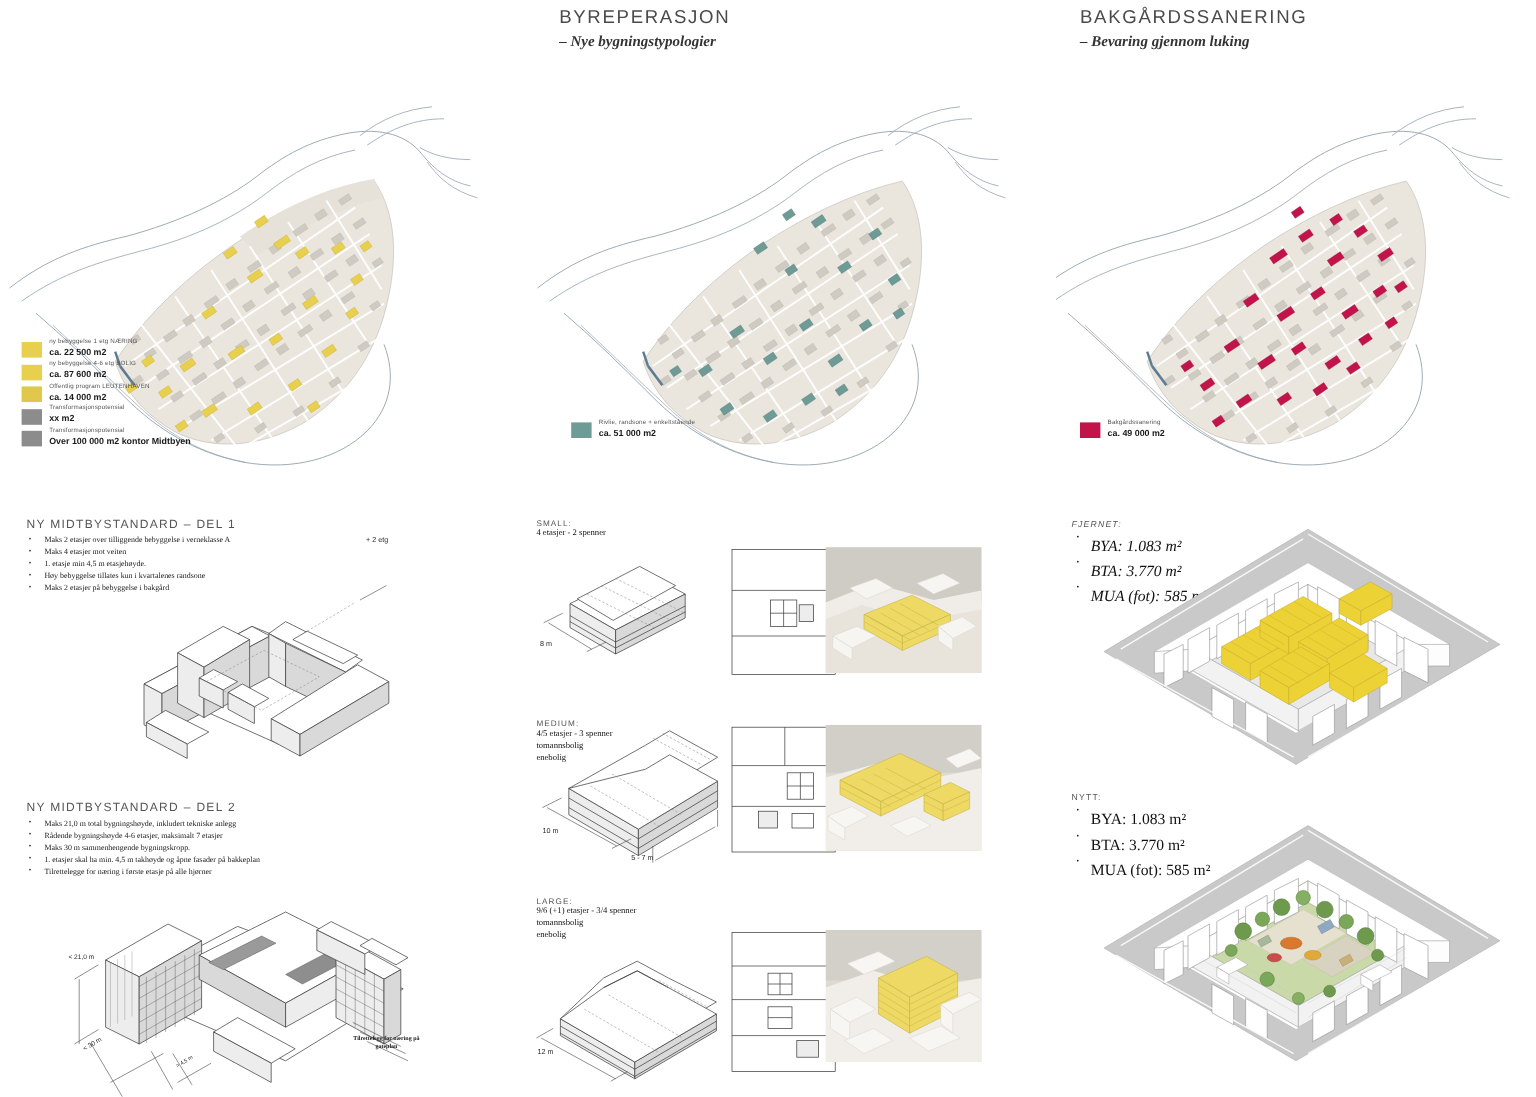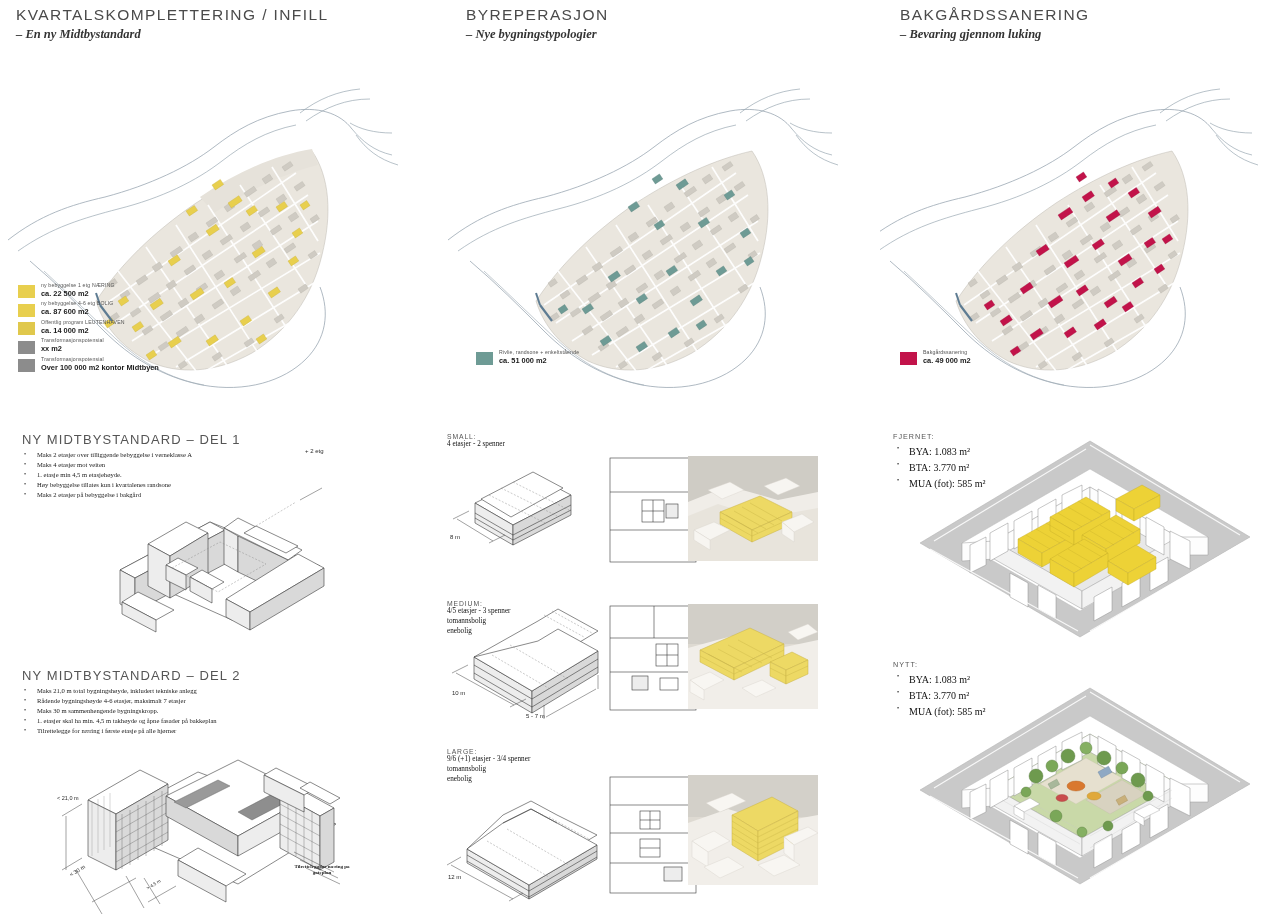--- a/index.html
+++ b/index.html
@@ -40,21 +40,21 @@
   .legend { position: absolute; }
   .legend-row { display: flex; align-items: center; margin-bottom: 3px; }
   .swatch { width: 17px; height: 13px; flex: 0 0 17px; margin-right: 6px; margin-top: 2px; }
   .legend-text { line-height: 1.15; }
   .legend-desc { font-size: 5.2px; color: #555; letter-spacing: .15px; white-space: nowrap; }
   .legend-val { font-size: 7.4px; color: #1a1a1a; font-weight: bold; white-space: nowrap; margin-top: 1px; }
 
   
   .block { position: absolute; }
   .block-title {
-    font-size: 13px; letter-spacing: 1.1px; color: #555;
+    font-size: 10px; letter-spacing: 1.1px; color: #555;
     margin-bottom: 3px; white-space: nowrap;
   }
   .bul { list-style: none; margin: 0; padding: 0; }
   .bul li {
     font-family: "Liberation Serif", serif;
     font-size: 6.6px; color: #1a1a1a; line-height: 1.52;
     padding-left: 15px; position: relative; white-space: nowrap;
   }
   .bul li:before {
     content: "\2022"; position: absolute; left: 2px; top: -0.5px;
@@ -68,21 +68,21 @@
     font-family: "Liberation Serif", serif;
     font-size: 7.2px; color: #111; line-height: 1.38; white-space: nowrap;
   }
 
   
   .stat { position: absolute; }
   .stat-title { font-size: 7.2px; letter-spacing: 1px; color: #555; margin-bottom: 3px; }
   .stat ul { list-style: none; margin: 0; padding: 0; }
   .stat li {
     font-family: "Liberation Serif", serif;
-    font-size: 10px; color: #111; line-height: 1.62;
+    font-size: 13px; color: #111; line-height: 1.62;
     padding-left: 16px; position: relative; white-space: nowrap;
   }
   .stat li:before {
     content: "\2022"; position: absolute; left: 4px; top: -0.5px; font-size: 6px;
   }
 
   
   .dim {
     position: absolute; font-size: 6px; color: #2a2a2a;
     font-family: "Liberation Sans", sans-serif; white-space: nowrap;
@@ -105,24 +105,20 @@
   
   .photo { position: absolute; overflow: hidden; }
 </style>
 </head>
 <body>
 
 <div id="board">
 
   <div class="col col-1">
 
-    <div class="hdr" style="left:16px; top:6px;">
-      <div class="title">KVARTALSKOMPLETTERING / INFILL</div>
-      <div class="sub">– En ny Midtbystandard</div>
-    </div>
 
     <div class="map-wrap" style="left:0px; top:55px; width:440px; height:345px;">
       <svg class="map-svg" width="440" height="345" viewBox="0 0 440 345">
         <g id="m1">
 
           <path class="shore" d="M8,185 C40,160 70,150 105,142 C150,130 188,112 214,92 C236,75 258,62 290,56 C318,51 340,58 352,74" stroke="#9AA7B2" stroke-width="0.8" fill="none"></path>
           <path d="M18,196 C52,172 84,163 118,154 C162,143 196,126 222,106 C244,89 266,76 296,70" stroke="#9AA7B2" stroke-width="0.7" fill="none"></path>
           <path d="M352,74 C362,86 374,96 392,100 M356,80 C366,94 378,104 398,110 M350,68 C360,74 374,78 392,78" stroke="#9AA7B2" stroke-width="0.7" fill="none"></path>
           <path d="M300,58 C318,44 338,36 360,34 M306,66 C326,52 346,44 370,44" stroke="#9AA7B2" stroke-width="0.7" fill="none"></path>
 
@@ -792,21 +788,21 @@
     <div class="legend" style="left:20px; top:350px;">
       <div class="legend-row">
         <div class="swatch" style="background:#C2134A;"></div>
         <div class="legend-text">
           <div class="legend-desc">Bakgårdssanering</div>
           <div class="legend-val">ca. 49 000 m2</div>
         </div>
       </div>
     </div>
 
-    <div class="stat" style="left:13px; top:432px;">
+    <div class="stat" style="left:13px; top:432px;font-style:italic;">
       <div class="stat-title">FJERNET:</div>
       <ul>
         <li>BYA: 1.083 m²</li>
         <li>BTA: 3.770 m²</li>
         <li>MUA (fot): 585 m²</li>
       </ul>
     </div>
 
     <div style="position:absolute; left:10px; top:425px;">
       <svg width="390" height="225" viewBox="0 0 390 225">

